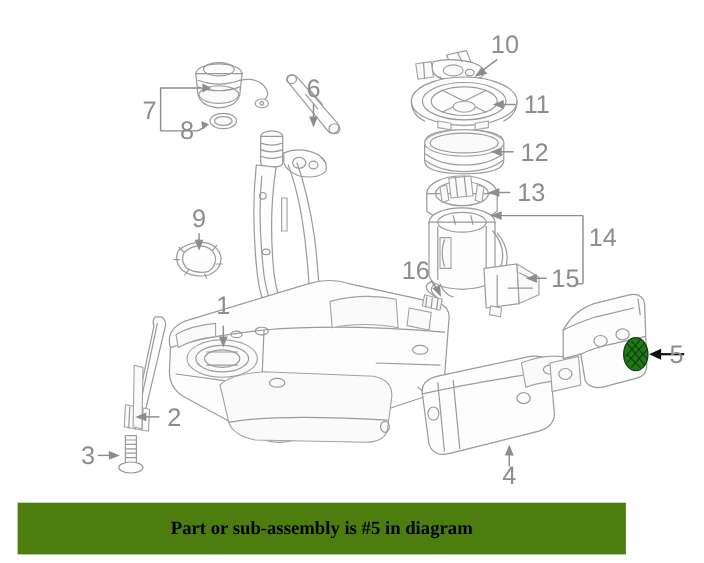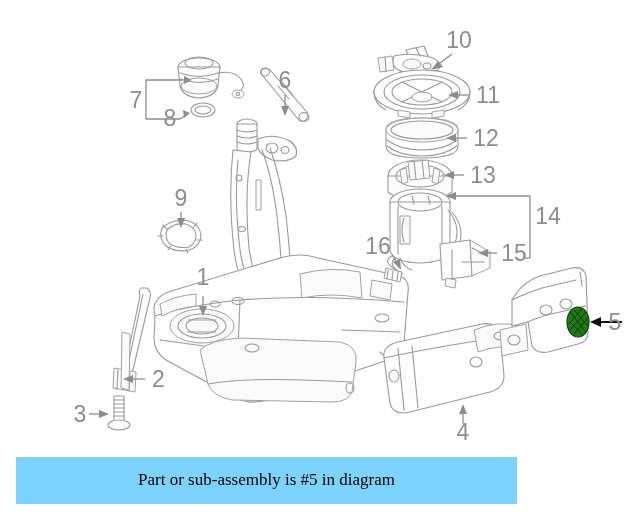--- a/index.html
+++ b/index.html
@@ -69,29 +69,30 @@
   }
   .highlight-tex {
     fill: none;
     stroke: #0d3a08;
     stroke-width: 1.0;
   }
   #banner {
     position: absolute;
     left: 16px;
     top: 457px;
-    width: 501px;
+    width: 553px;
     height: 47px;
-    background: #7dd3fc;
+    background: #4d7c0f;
     box-sizing: border-box;
     display: flex;
     flex-direction: column;
     align-items: center;
     justify-content: center;
     line-height: 1.08;
+    font-weight: bold;
   }
   #banner .banner-line {
     color: #000000;
     font-family: "Liberation Serif", serif;
     font-size: 17px;
     white-space: nowrap;
     text-align: center;
   }
 </style>
 </head>

